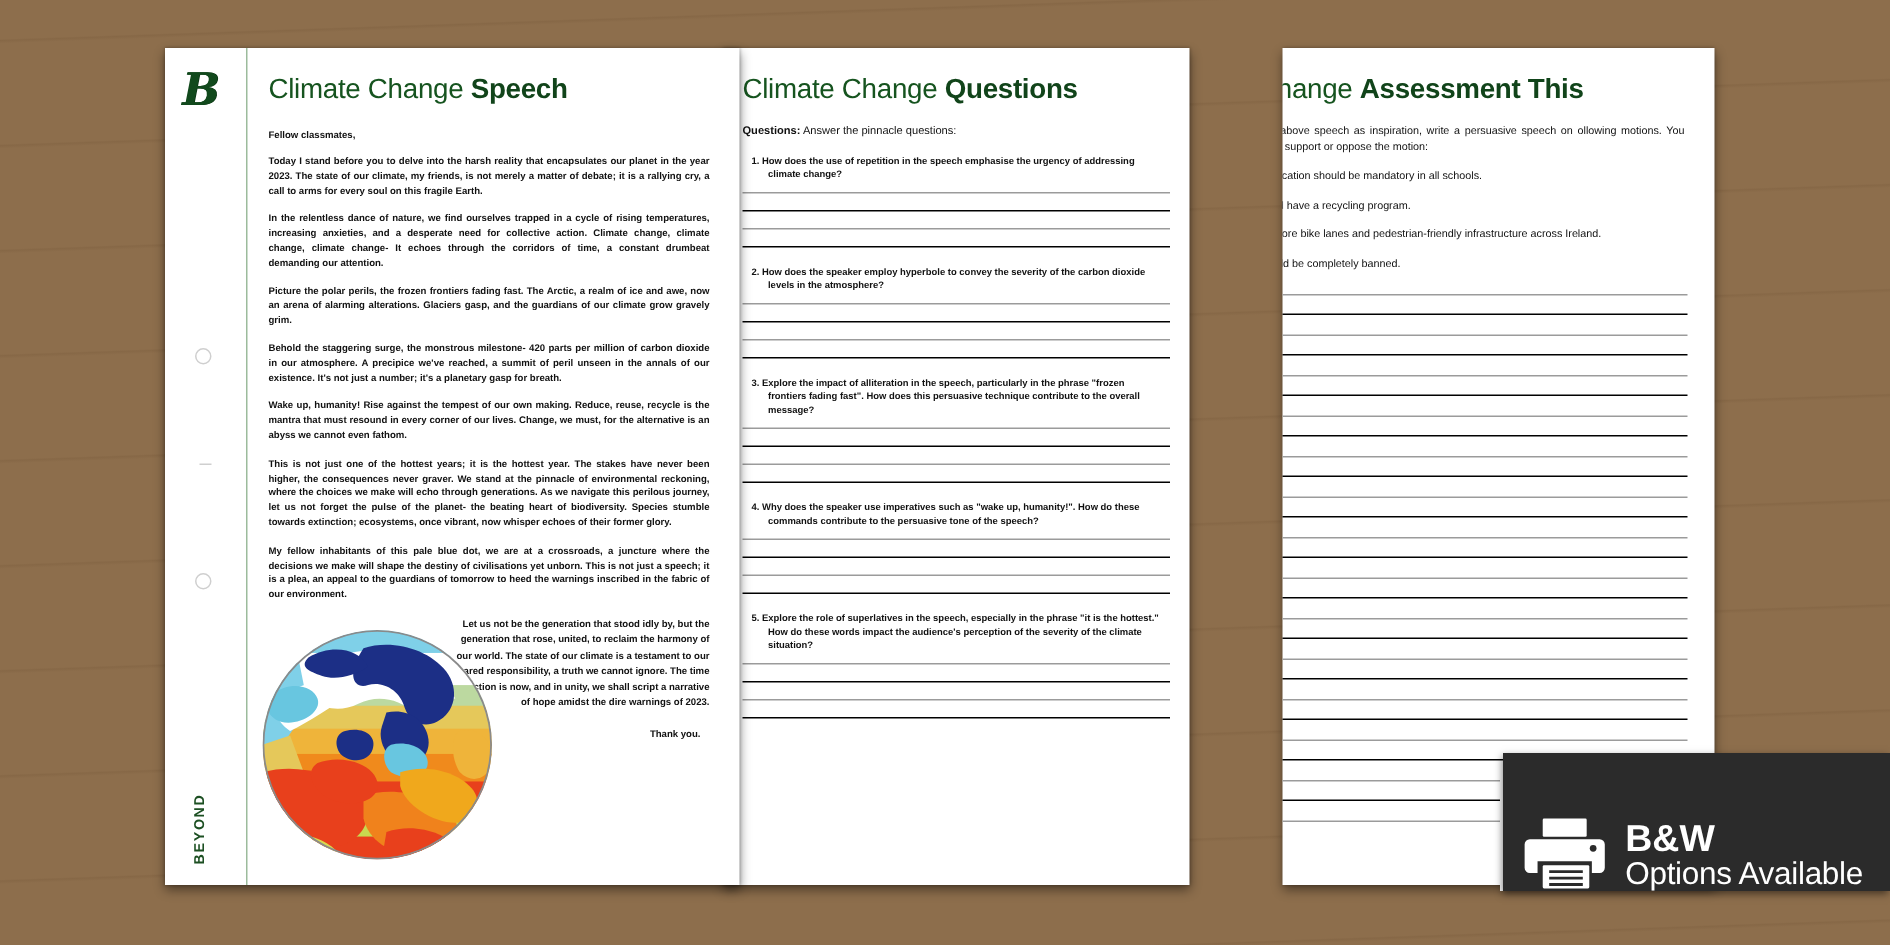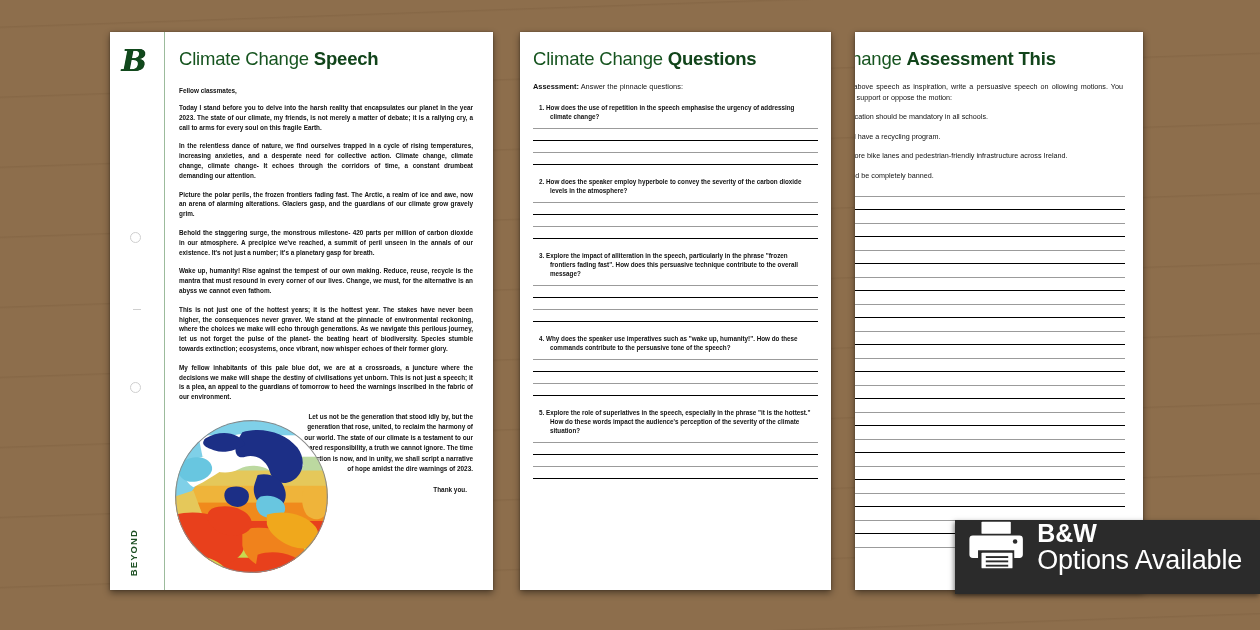--- a/index.html
+++ b/index.html
@@ -52,21 +52,21 @@
   
   .sheet {
     position: absolute;
     background: #ffffff;
     top: 32px;
     height: 558px;
     box-shadow: 0 3px 7px rgba(0,0,0,0.45), 0 0 2px rgba(0,0,0,0.3);
     overflow: hidden;
   }
   #sheet-assessment { left: 855px; width: 288px; z-index: 1; }
-  #sheet-questions  { left: 520px; width: 311px; z-index: 2; }
+  #sheet-questions  { left: 482px; width: 311px; z-index: 2; }
   #sheet-speech     { left: 110px; width: 383px; z-index: 3; }
 
   
   .spine {
     position: absolute; left: 0; top: 0; bottom: 0; width: 55px;
     border-right: 1.6px solid #9cbb9c;
     background: #fff;
   }
   .logo-b {
     position: absolute; left: 9px; top: 12px;
@@ -181,31 +181,31 @@
     margin-left: -36px; padding-right: 8px;
     text-align: justify;
   }
   .assess-lines { margin-top: 14px; padding-right: 6px; margin-left: -36px;}
   .assess-lines .rule { margin-bottom: 12.5px; }
 
   
   #bw-badge {
     position: absolute;
     right: 0; bottom: 36px;
-    height: 74px;
-    display: flex; align-items: flex-start;
+    height: 92px;
+    display: flex; align-items: flex-end;
     background: #2b2b2b;
     padding: 0 18px 0 14px;
     box-shadow: -1px 2px 5px rgba(0,0,0,0.5);
     z-index: 20;
   }
   #bw-badge .printer { width: 56px; height: 50px; flex: 0 0 auto; margin-right: 12px; }
   #bw-badge .bw-text { color: #fff; line-height: 1.05; }
   #bw-badge .bw-title { font-size: 25px; font-weight: 700; letter-spacing: 0px; }
-  #bw-badge .bw-sub { font-size: 27px; font-weight: 400; letter-spacing: -0.2px; }
+  #bw-badge .bw-sub { font-size: 21px; font-weight: 400; letter-spacing: -0.2px; }
 
   #printer-white-bg {
     position: absolute;
     right: 160px; bottom: 36px;
     width: 100px; height: 74px;
     background: #fff;
     z-index: 19;
   }
 </style>
 </head>
@@ -249,21 +249,21 @@
           <div class="rule light"></div>
           <div class="rule"></div>
           <div class="rule light"></div>
         </div>
     </div>
   </div>
 
   <div class="sheet" id="sheet-questions">
     <div class="page-body">
       <div class="title"><span>Climate Change </span><b>Questions</b></div>
-      <div class="directions"><b>Assessment:</b><span> Answer the pinnacle questions:</span></div>
+      <div class="directions"><b>Questions:</b><span> Answer the pinnacle questions:</span></div>
       <div id="question-list">
           <div class="q-item">
             <div class="q-text">1. How does the use of repetition in the speech emphasise the urgency of addressing climate change?</div>
             <div class="lines">
               <div class="rule light"></div>
               <div class="rule"></div>
               <div class="rule light"></div>
               <div class="rule"></div>
             </div>
           </div>

